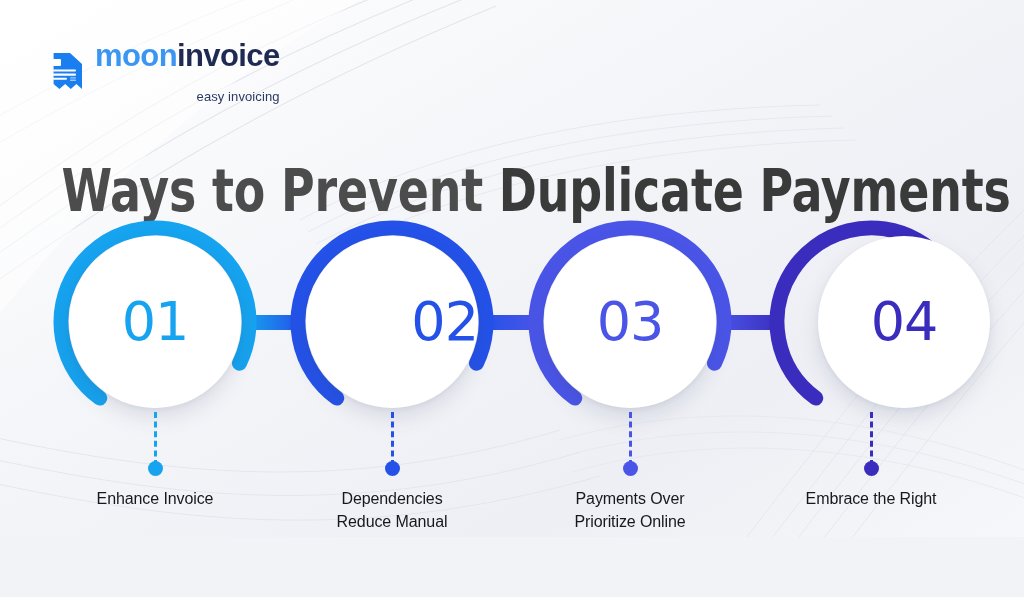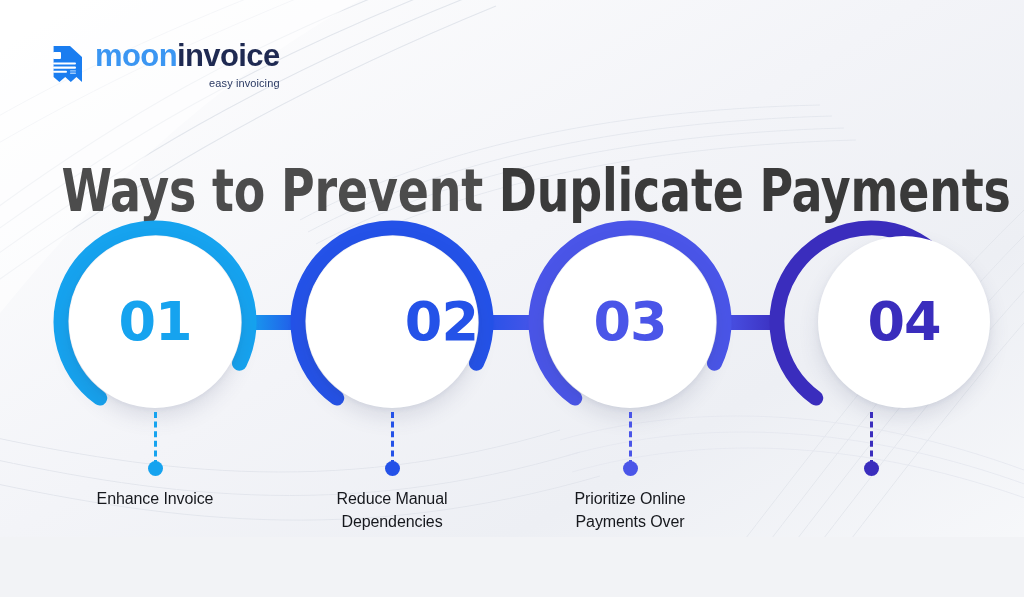--- a/index.html
+++ b/index.html
@@ -49,25 +49,25 @@
   #logo-text-wrap { padding-top: 2px; }
   #logo-wordmark {
     font-size: 31px;
     letter-spacing: -0.6px;
     white-space: nowrap;
     font-weight: 700;
   }
   .wm-moon { color: #3b96f2; font-weight: 600; }
   .wm-invoice { color: #1f2a52; font-weight: 800; }
   #logo-tagline {
-    font-size: 11px;
+    font-size: 13px;
     color: #2b3a63;
     text-align: right;
     letter-spacing: 0.1px;
-    margin-top: 6px;
+    margin-top: 18px;
     font-weight: 500;
   }
 
   
   #title {
     position: absolute;
     left: 0;
     top: 118px;
     width: 1024px;
     text-align: center;
@@ -97,21 +97,21 @@
     border-radius: 50%;
     background: #fff;
     box-shadow: 0 10px 20px rgba(60,70,110,0.13), 0 2px 5px rgba(60,70,110,0.07);
     display: flex;
     align-items: center;
     justify-content: center;
   }
   .step-num {
     font-family: "DejaVu Sans", sans-serif;
     font-size: 54px;
-    font-weight: 700;
+    font-weight: 400;
     letter-spacing: -1px;
     line-height: 1;
     user-select: none;
   }
   .ring-svg {
     position: absolute;
     pointer-events: none;
   }
   .connector {
     position: absolute;
@@ -239,41 +239,42 @@
       </div>
       <svg class="ring-svg" viewBox="0 0 230 230" style="width: 230px; height: 230px; left: 277px; top: 207px;">
         <path d="M 199.49 156.21 A 94 94 0 1 0 59.75 191.05" fill="none" stroke="#2452e8" stroke-width="15" stroke-linecap="round"></path>
       </svg>
       <div class="step-circle" style="width: 172px; height: 172px; left: 306px; top: 236px; justify-content: flex-end;">
         <span class="step-num" style="color: rgb(36, 82, 232);">02</span>
       </div>
       <div class="leader" style="left: 390.5px; top: 412px; height: 54px; border-left-color: rgb(36, 82, 232);"></div>
       <div class="leader-dot" style="left: 384.5px; top: 460.5px; background: rgb(36, 82, 232);"></div>
       <div class="caption" style="width: 250px; left: 267px; top: 488px;">
+        <div>Dependencies</div>
         <div>Reduce Manual</div>
-        <div>Dependencies</div>
       </div>
       <svg class="ring-svg" viewBox="0 0 230 230" style="width: 230px; height: 230px; left: 515px; top: 207px;">
         <path d="M 199.49 156.21 A 94 94 0 1 0 59.75 191.05" fill="none" stroke="#4a55e8" stroke-width="15" stroke-linecap="round"></path>
       </svg>
       <div class="step-circle" style="width: 172px; height: 172px; left: 544px; top: 236px; align-items: center;">
         <span class="step-num" style="color: rgb(74, 85, 232);">03</span>
       </div>
       <div class="leader" style="left: 628.5px; top: 412px; height: 54px; border-left-color: rgb(74, 85, 232);"></div>
       <div class="leader-dot" style="left: 622.5px; top: 460.5px; background: rgb(74, 85, 232);"></div>
       <div class="caption" style="width: 250px; left: 505px; top: 488px;">
+        <div>Payments Over</div>
         <div>Prioritize Online</div>
-        <div>Payments Over</div>
         <div>Embrace</div>
       </div>
       <svg class="ring-svg" viewBox="0 0 230 230" style="width: 230px; height: 230px; left: 756px; top: 207px;">
         <path d="M 199.49 156.21 A 94 94 0 1 0 59.75 191.05" fill="none" stroke="#3a2dbd" stroke-width="15" stroke-linecap="round"></path>
       </svg>
       <div class="step-circle" style="width: 172px; height: 172px; left: 818px; top: 236px;">
         <span class="step-num" style="color: rgb(58, 45, 189);">04</span>
       </div>
       <div class="leader" style="left: 869.5px; top: 412px; height: 54px; border-left-color: rgb(58, 45, 189);"></div>
       <div class="leader-dot" style="left: 863.5px; top: 460.5px; background: rgb(58, 45, 189);"></div>
       <div class="caption" style="width: 250px; left: 746px; top: 488px;">
+        <div>Embrace the Right</div>
       </div>
     </div>
 
 </div>
 
 </body></html>

